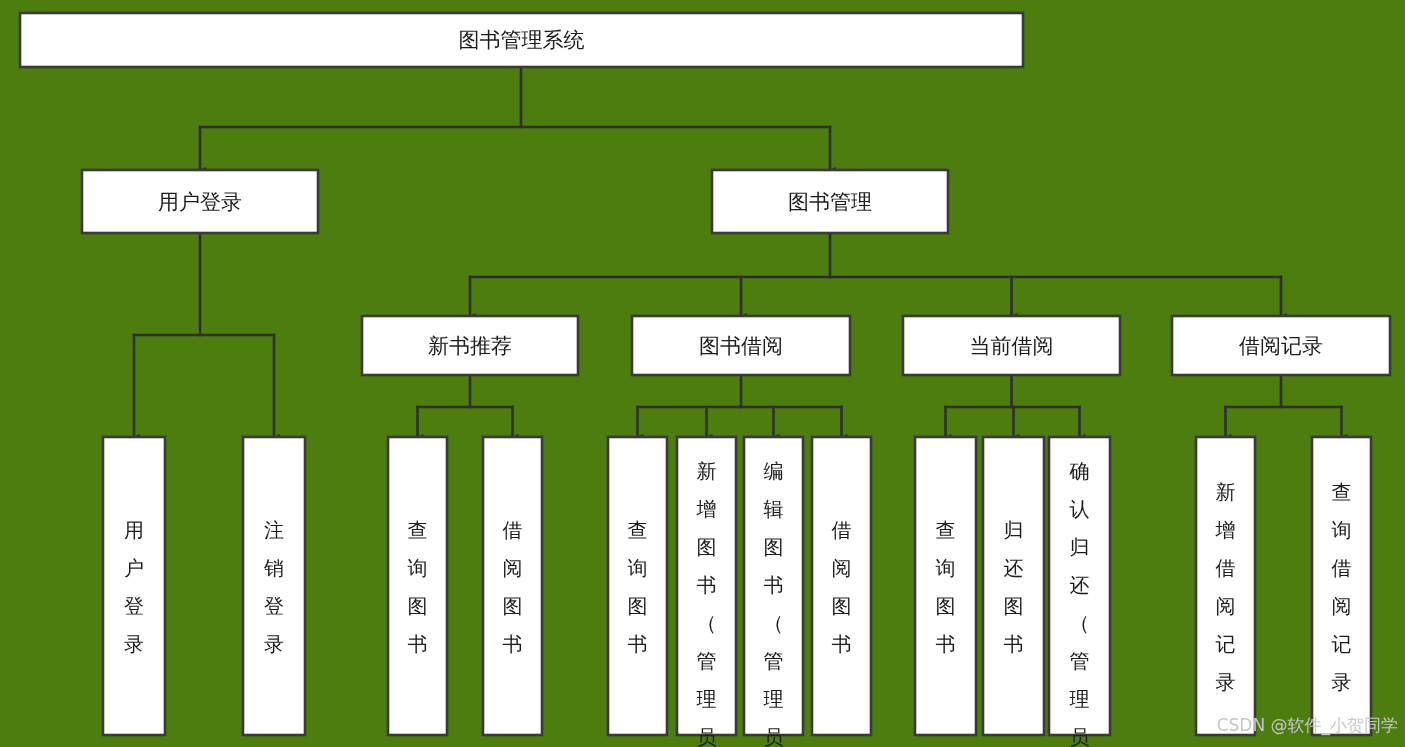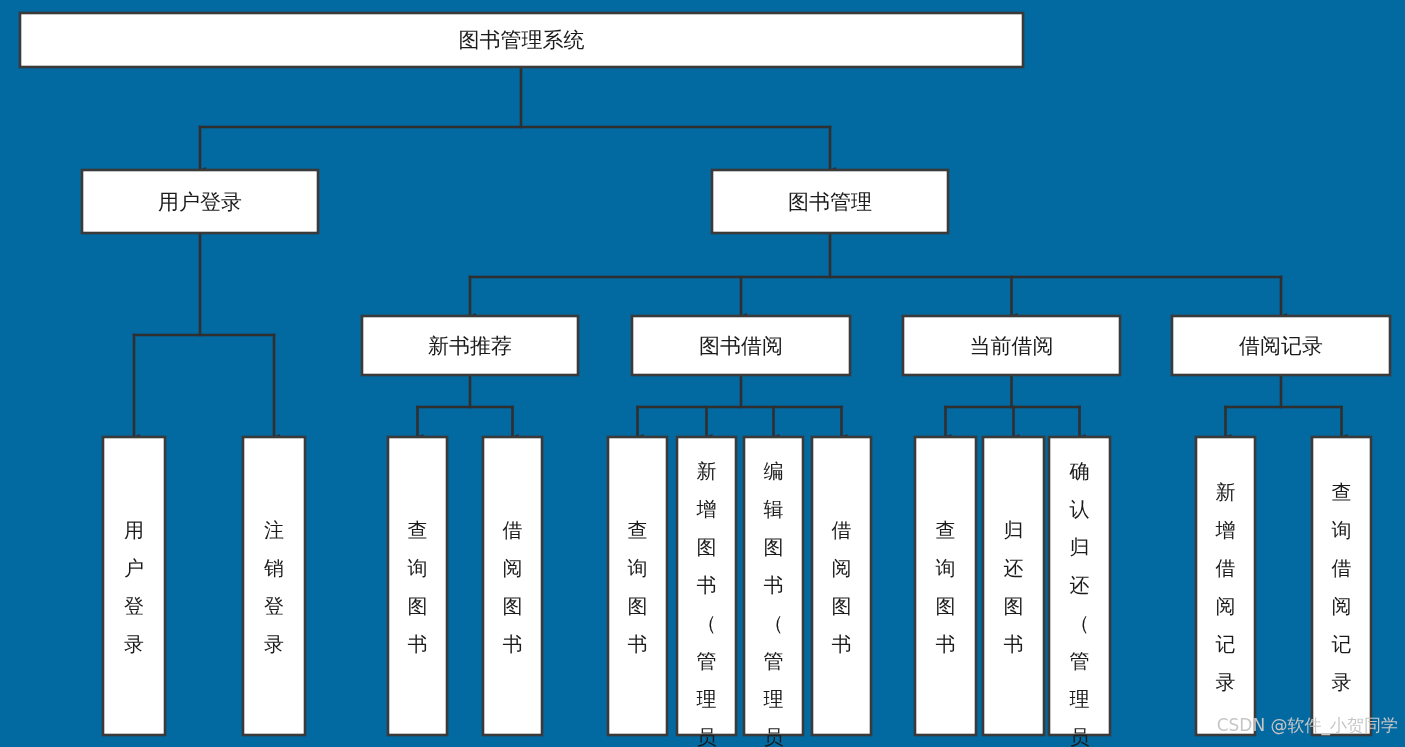--- a/index.html
+++ b/index.html
@@ -7,21 +7,21 @@
     padding: 0;
     background: #ffffff;
   }
   body {
     font-family: "DejaVu Sans", "Liberation Sans", sans-serif;
   }
   #diagram-root {
     position: relative;
     width: 1405px;
     height: 747px;
-    background: #0369a1;
+    background: #4d7c0f;
     overflow: hidden;
   }
   svg.tree-canvas {
     position: absolute;
     left: 0;
     top: 0;
     width: 1405px;
     height: 747px;
   }
   .node-box {

